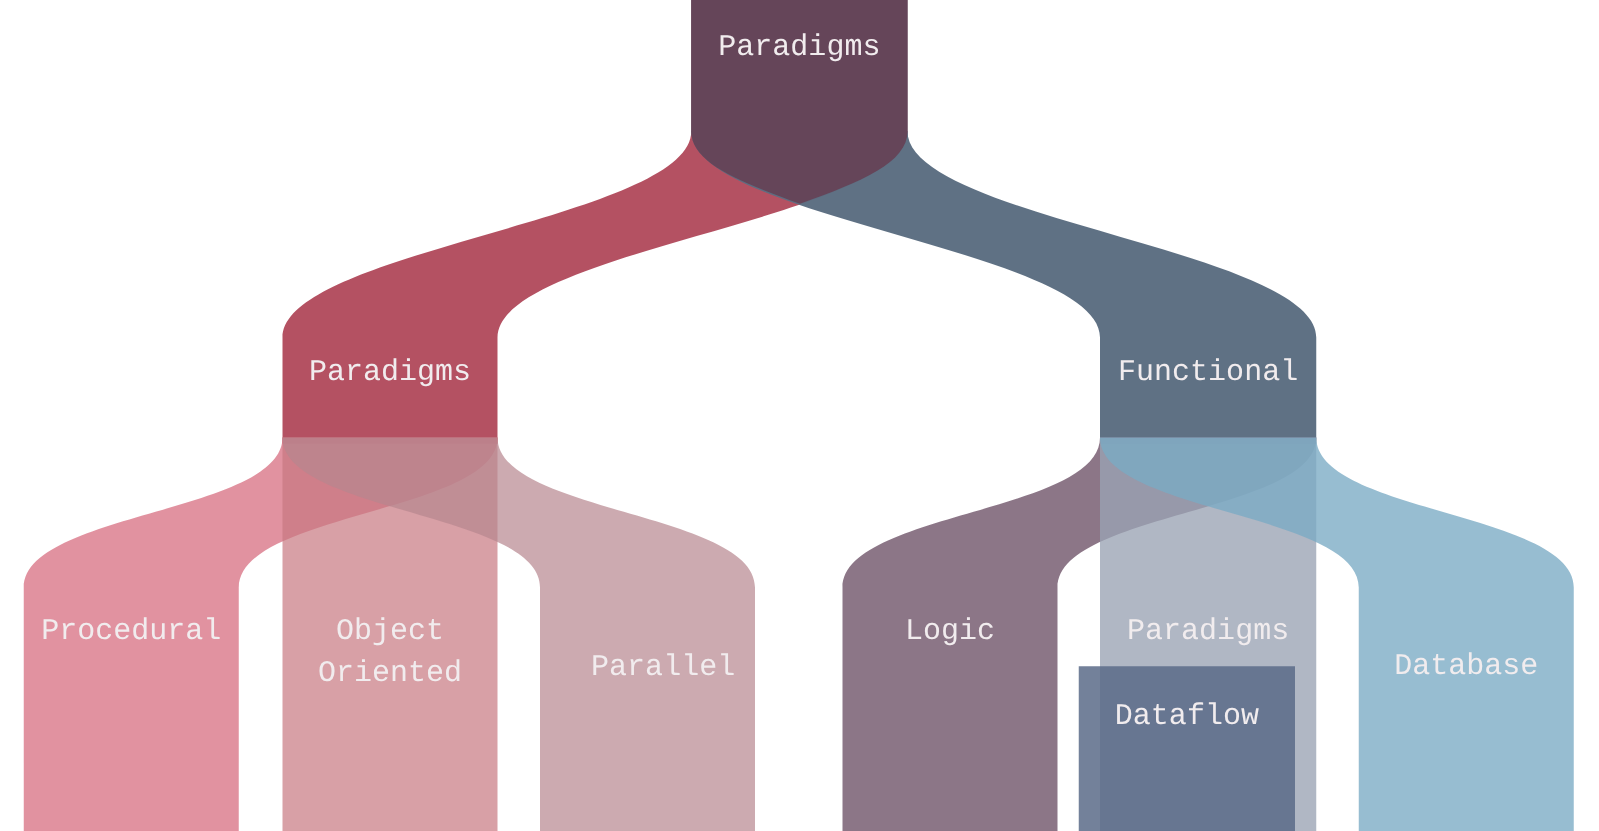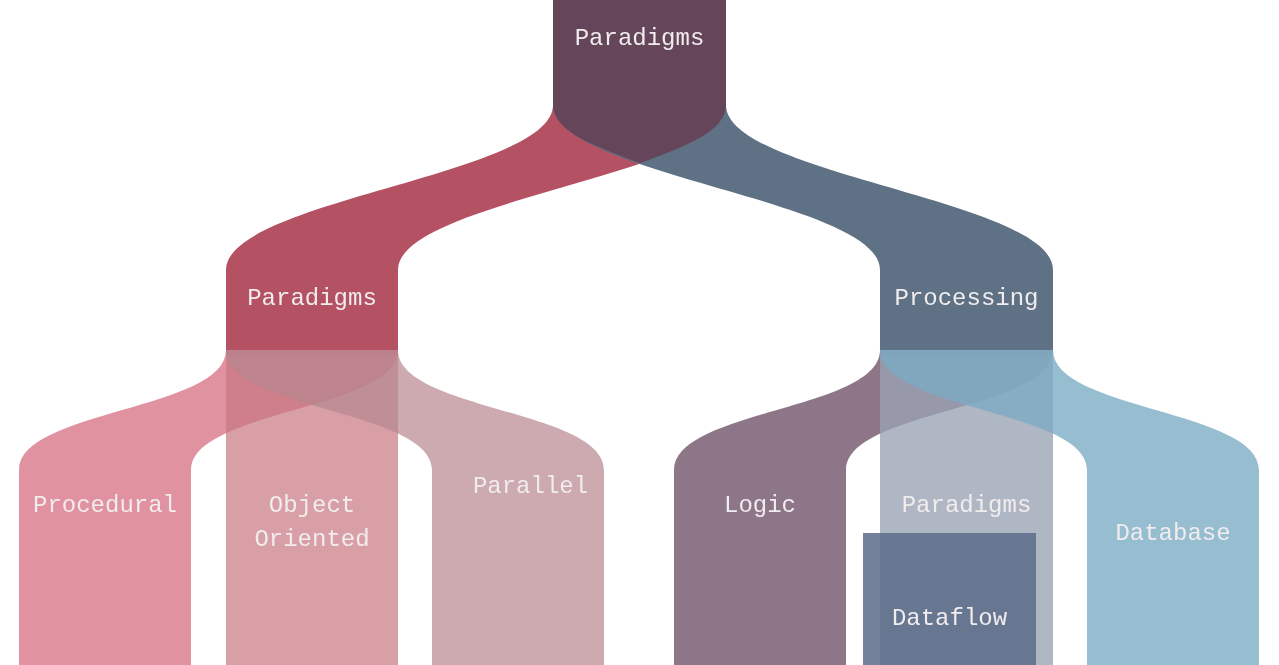--- a/index.html
+++ b/index.html
@@ -38,26 +38,26 @@
 
   <rect x="880" y="350" width="173" height="315" fill="#9aa3b4" fill-opacity="0.78"></rect>
 
   <path fill="#7aaac4" fill-opacity="0.78" d="M880,350 C880,410 1087,410 1087,470 L1087,665 L1259,665 L1259,470 C1259,410 1053,410 1053,350 Z"></path>
 
   <rect x="863" y="533" width="173" height="132" fill="#5a6b88" fill-opacity="0.85"></rect>
 </svg>
 
 <div class="lbl" style="left:553px; top:22px; width:173px;">Paradigms</div>
 <div class="lbl" style="left:221px; top:282px; width:182px;">Paradigms</div>
-<div class="lbl" style="left:876px; top:282px; width:181px;">Processing</div>
+<div class="lbl" style="left:876px; top:282px; width:181px;">Functional</div>
 
 <div class="lbl" style="left:19px; top:489px; width:172px;">Procedural</div>
 <div class="lbl" style="left:226px; top:489px; width:172px;">
   <div>Object</div>
   <div>Oriented</div>
 </div>
-<div class="lbl" style="left:432px; top:470px; width:197px;">
+<div class="lbl" style="left:432px; top:518px; width:197px;">
   <div>Parallel</div>
 </div>
 <div class="lbl" style="left:674px; top:489px; width:172px;">Logic</div>
 <div class="lbl" style="left:880px; top:489px; width:173px;">Paradigms</div>
 <div class="lbl" style="left:1087px; top:489px; width:172px;margin-top:28px;">Database</div>
-<div class="lbl" style="left:863px; top:557px; width:173px;margin-top:45px;">Dataflow</div>
+<div class="lbl" style="left:863px; top:557px; width:173px;">Dataflow</div>
 
 </body></html>

